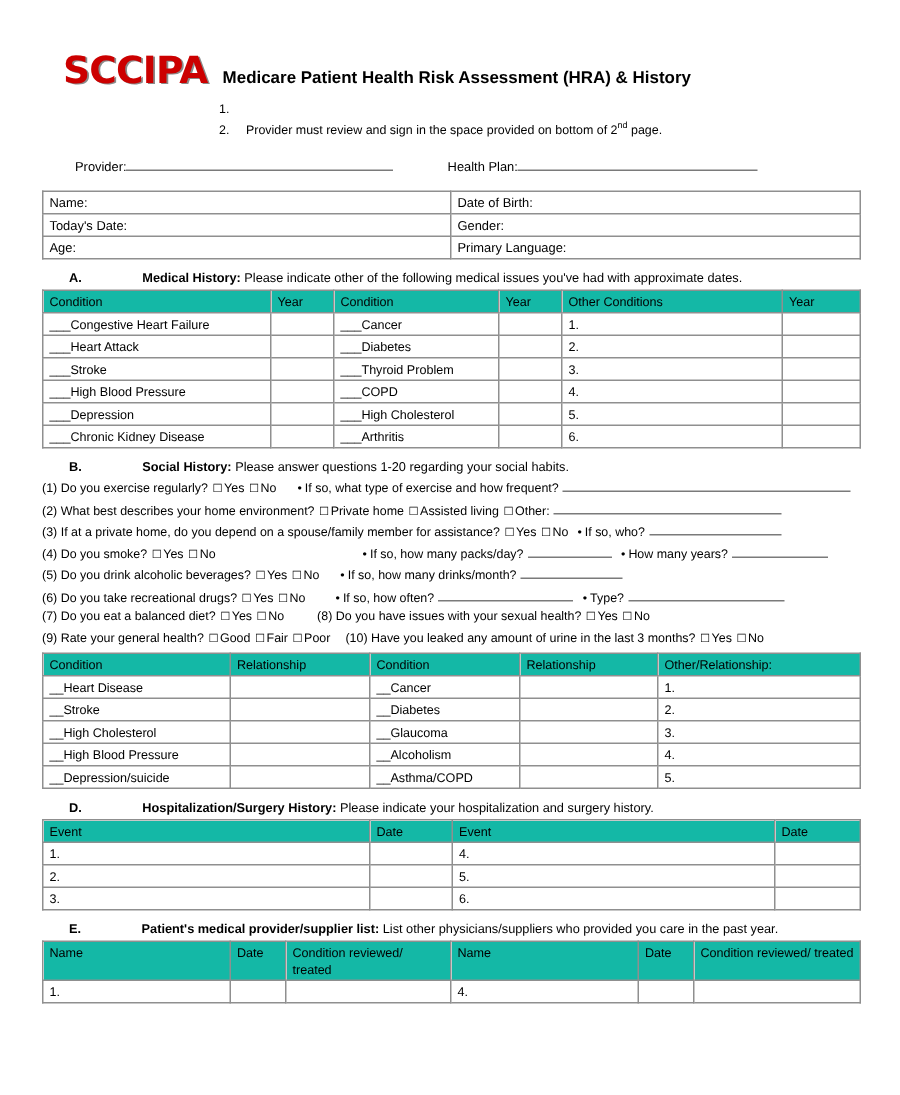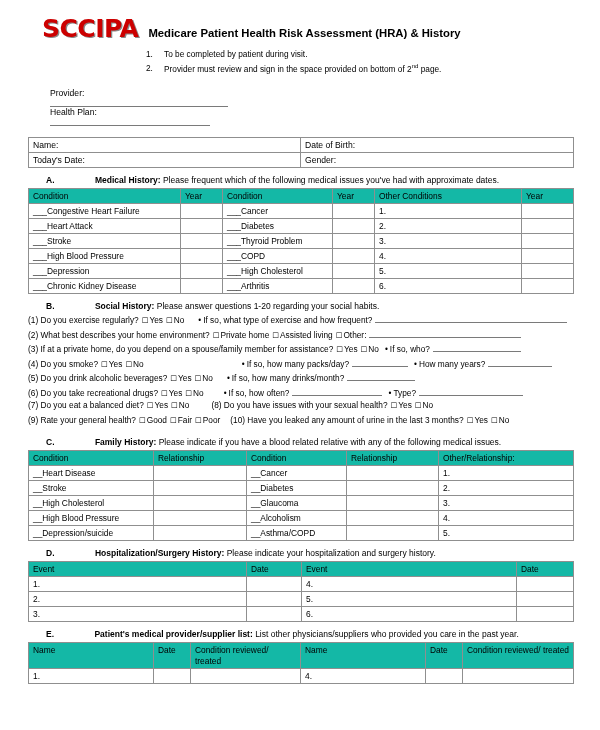--- a/index.html
+++ b/index.html
@@ -20,21 +20,21 @@
     left: 0; top: 0;
     width: 600px;
     height: 730px;
     background: #ffffff;
     box-sizing: border-box;
     padding: 0;
   }
   .content {
     position: absolute;
     left: 28px;
-    top: 16px;
+    top: 34px;
     width: 545px;
   }
 
   
   .header-row {
     display: flex;
     align-items: baseline;
     gap: 10px;
   }
   .logo {
@@ -64,21 +64,20 @@
   }
   .inst-num { width: 10px; flex: none; }
   .sup { font-size: 6px; vertical-align: super; }
 
   .provider-line {
     margin-top: 12px;
     padding-left: 22px;
     font-size: 8.6px;
     display: flex;
     align-items: baseline;
-    flex-direction: column;
   }
   .provider-line .lbl { font-weight: normal; }
   .fill {
     display: inline-block;
     border-bottom: 1px solid #7a7a7a;
     height: 8px;
   }
   .gap-lg { display:inline-block; width: 36px; }
 
   
@@ -150,21 +149,20 @@
   <div class="content">
 
     <div class="header-row">
       <div class="logo">SCCIPA</div>
       <div class="doc-title">Medicare Patient Health Risk Assessment (HRA) &amp; History</div>
     </div>
 
     <div class="instructions">
       <div class="inst-line">
         <span class="inst-num">1.</span>
-        <span>To be completed by patient during visit.</span>
       </div>
       <div class="inst-line">
         <span class="inst-num">2.</span>
         <span><span>Provider must review and sign in the space provided on bottom of 2</span><span class="sup">nd</span><span> page.</span></span>
       </div>
     </div>
 
     <div class="provider-line">
       <span class="lbl">Provider:</span>
       <span class="fill" style="width:178px;"></span>
@@ -180,26 +178,30 @@
         </colgroup>
       <tbody>
         <tr>
           <td>Name:</td>
           <td>Date of Birth:</td>
         </tr>
         <tr>
           <td>Today's Date:</td>
           <td>Gender:</td>
         </tr>
+        <tr>
+          <td>Age:</td>
+          <td>Primary Language:</td>
+        </tr>
       </tbody>
     </table>
 
     <div class="sec-head">
       <span class="letter">A.</span>
-      <span class="name">Medical History:</span><span> Please frequent which of the following medical issues you've had with approximate dates.</span>
+      <span class="name">Medical History:</span><span> Please indicate other of the following medical issues you've had with approximate dates.</span>
     </div>
     <table class="grid med-table">
       <colgroup>
         <col style="width:152px">
           <col style="width:42px">
         <col style="width:110px">
           <col style="width:42px">
         <col style="width:147px">
           <col style="width:52px">
       </colgroup>
@@ -334,24 +336,20 @@
           <span><span class="cb">☐</span><span>Good</span></span>
           <span><span class="cb">☐</span><span>Fair</span></span>
           <span><span class="cb">☐</span><span>Poor</span></span>
           <span class="spacer" style="width: 10px;"></span>
           <span>(10) Have you leaked any amount of urine in the last 3 months?</span>
           <span><span class="cb">☐</span><span>Yes</span></span>
           <span><span class="cb">☐</span><span>No</span></span>
         </div>
       </div>
 
-    <div class="sec-head">
-      <span class="letter">C.</span>
-      <span class="name">Family History:</span><span> Please indicate if you have a blood related relative with any of the following medical issues.</span>
-    </div>
     <table class="grid fam-table">
       <colgroup>
         <col style="width:125px">
           <col style="width:93px">
         <col style="width:100px">
           <col style="width:92px">
         <col style="width:135px">
       </colgroup>
       <thead>
         <tr>

